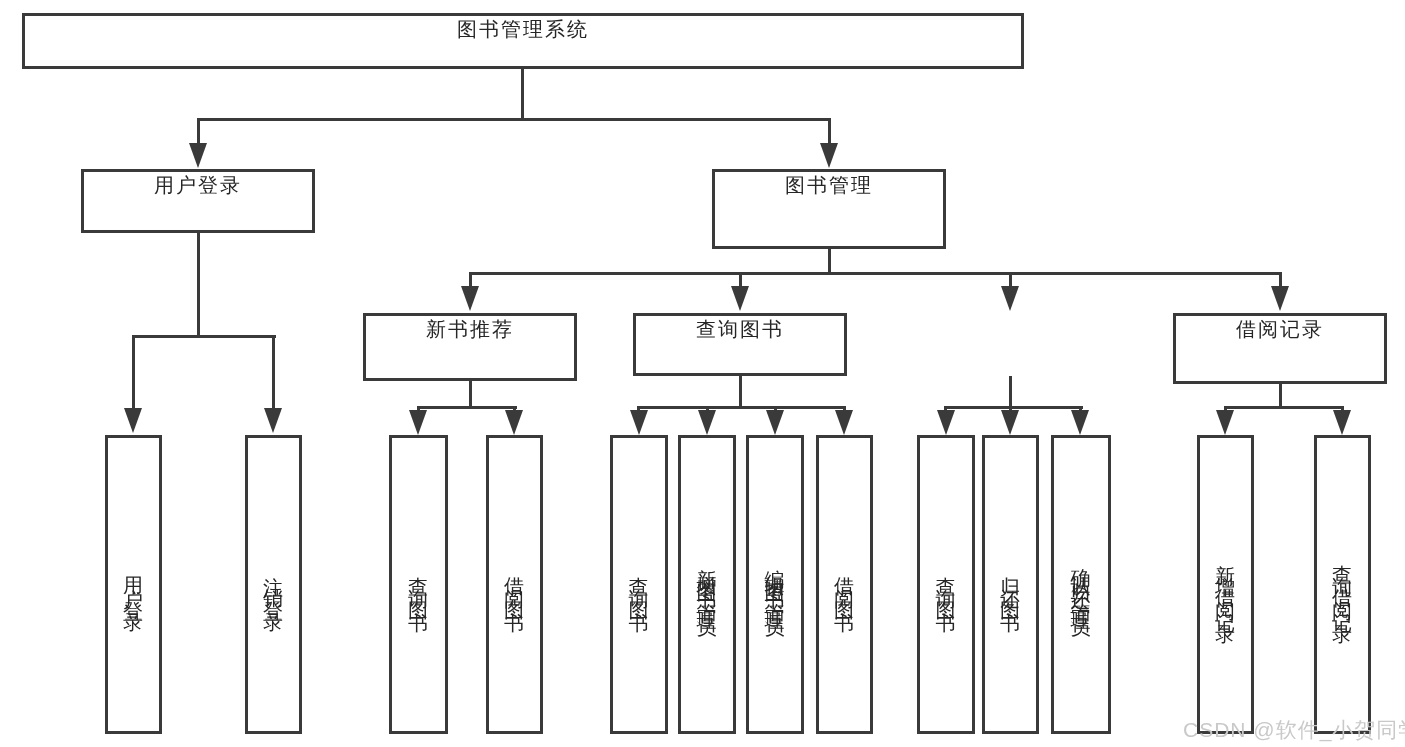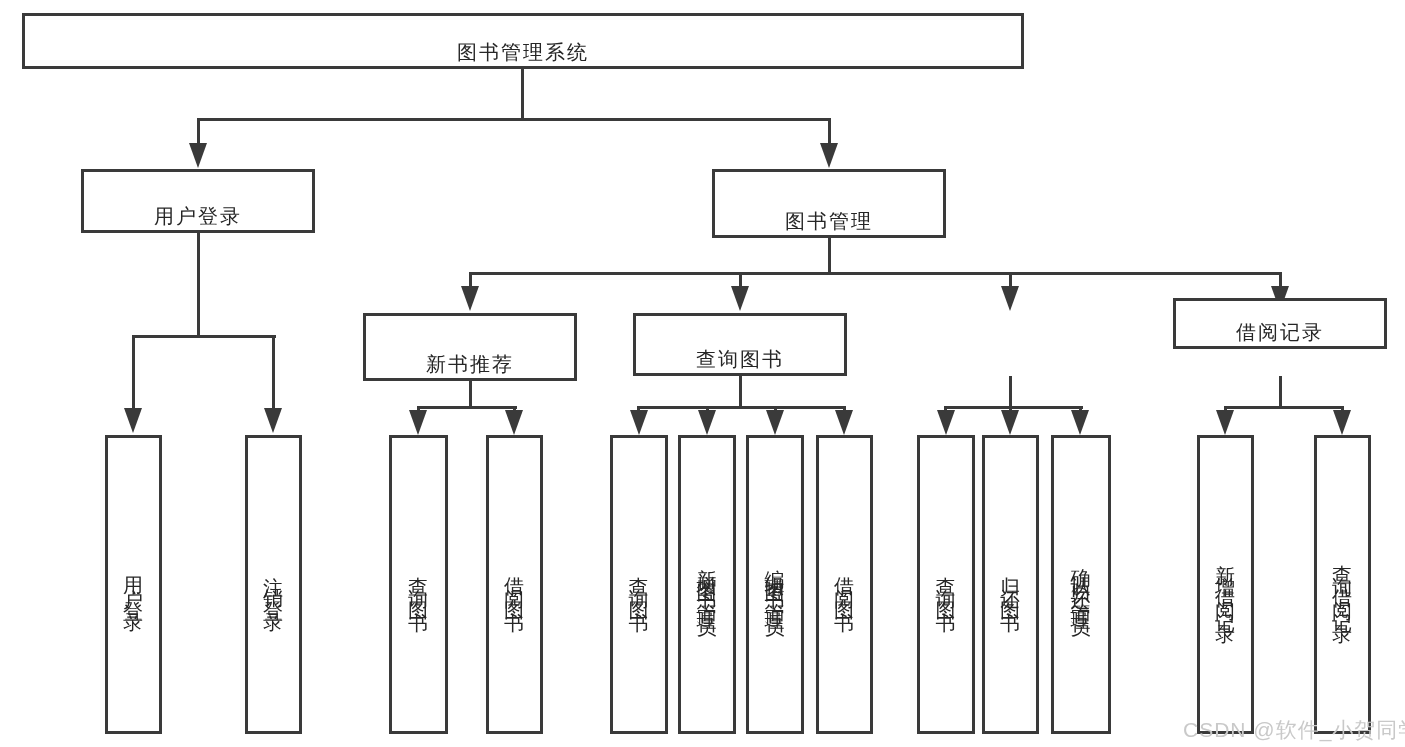--- a/index.html
+++ b/index.html
@@ -14,21 +14,21 @@
     width:1405px;height:747px;
     background:var(--bg);
     overflow:hidden;
     font-family:"Liberation Sans","DejaVu Sans",sans-serif;
   }
   .hbox{
     position:absolute;
     box-sizing:border-box;
     border:3px solid var(--line);
     background:#fff;
-    display:flex;align-items:flex-end;justify-content:center;
+    display:flex;align-items:flex-start;justify-content:center;
     font-size:20px;letter-spacing:2px;color:var(--text);
     z-index:2;
   }
   .leaf{
     position:absolute;
     box-sizing:border-box;
     border:3px solid var(--line);
     background:#fff;
     top:435px;height:299px;
     display:flex;align-items:center;justify-content:center;
@@ -67,31 +67,31 @@
 
 <div class="canvas">
 
   <div class="hbox" style="left:22px;top:13px;width:1002px;height:56px">
     <span>图书管理系统</span>
   </div>
 
   <div class="hbox" style="left:81px;top:169px;width:234px;height:64px">
     <span>用户登录</span>
   </div>
-  <div class="hbox" style="left:712px;top:169px;width:234px;height:69px">
+  <div class="hbox" style="left:712px;top:169px;width:234px;height:80px">
     <span>图书管理</span>
   </div>
 
   <div class="hbox" style="left:363px;top:313px;width:214px;height:68px">
     <span>新书推荐</span>
   </div>
   <div class="hbox" style="left:633px;top:313px;width:214px;height:63px">
     <span>查询图书</span>
   </div>
-  <div class="hbox" style="left:1173px;top:298px;width:214px;height:51px">
+  <div class="hbox" style="left:1173px;top:313px;width:214px;height:71px">
     <span>借阅记录</span>
   </div>
 
   <div class="leaf" style="left:105px;width:57px">
     <span class="vtext">用户登录</span>
   </div>
   <div class="leaf" style="left:245px;width:57px">
     <span class="vtext">注销登录</span>
   </div>
 

